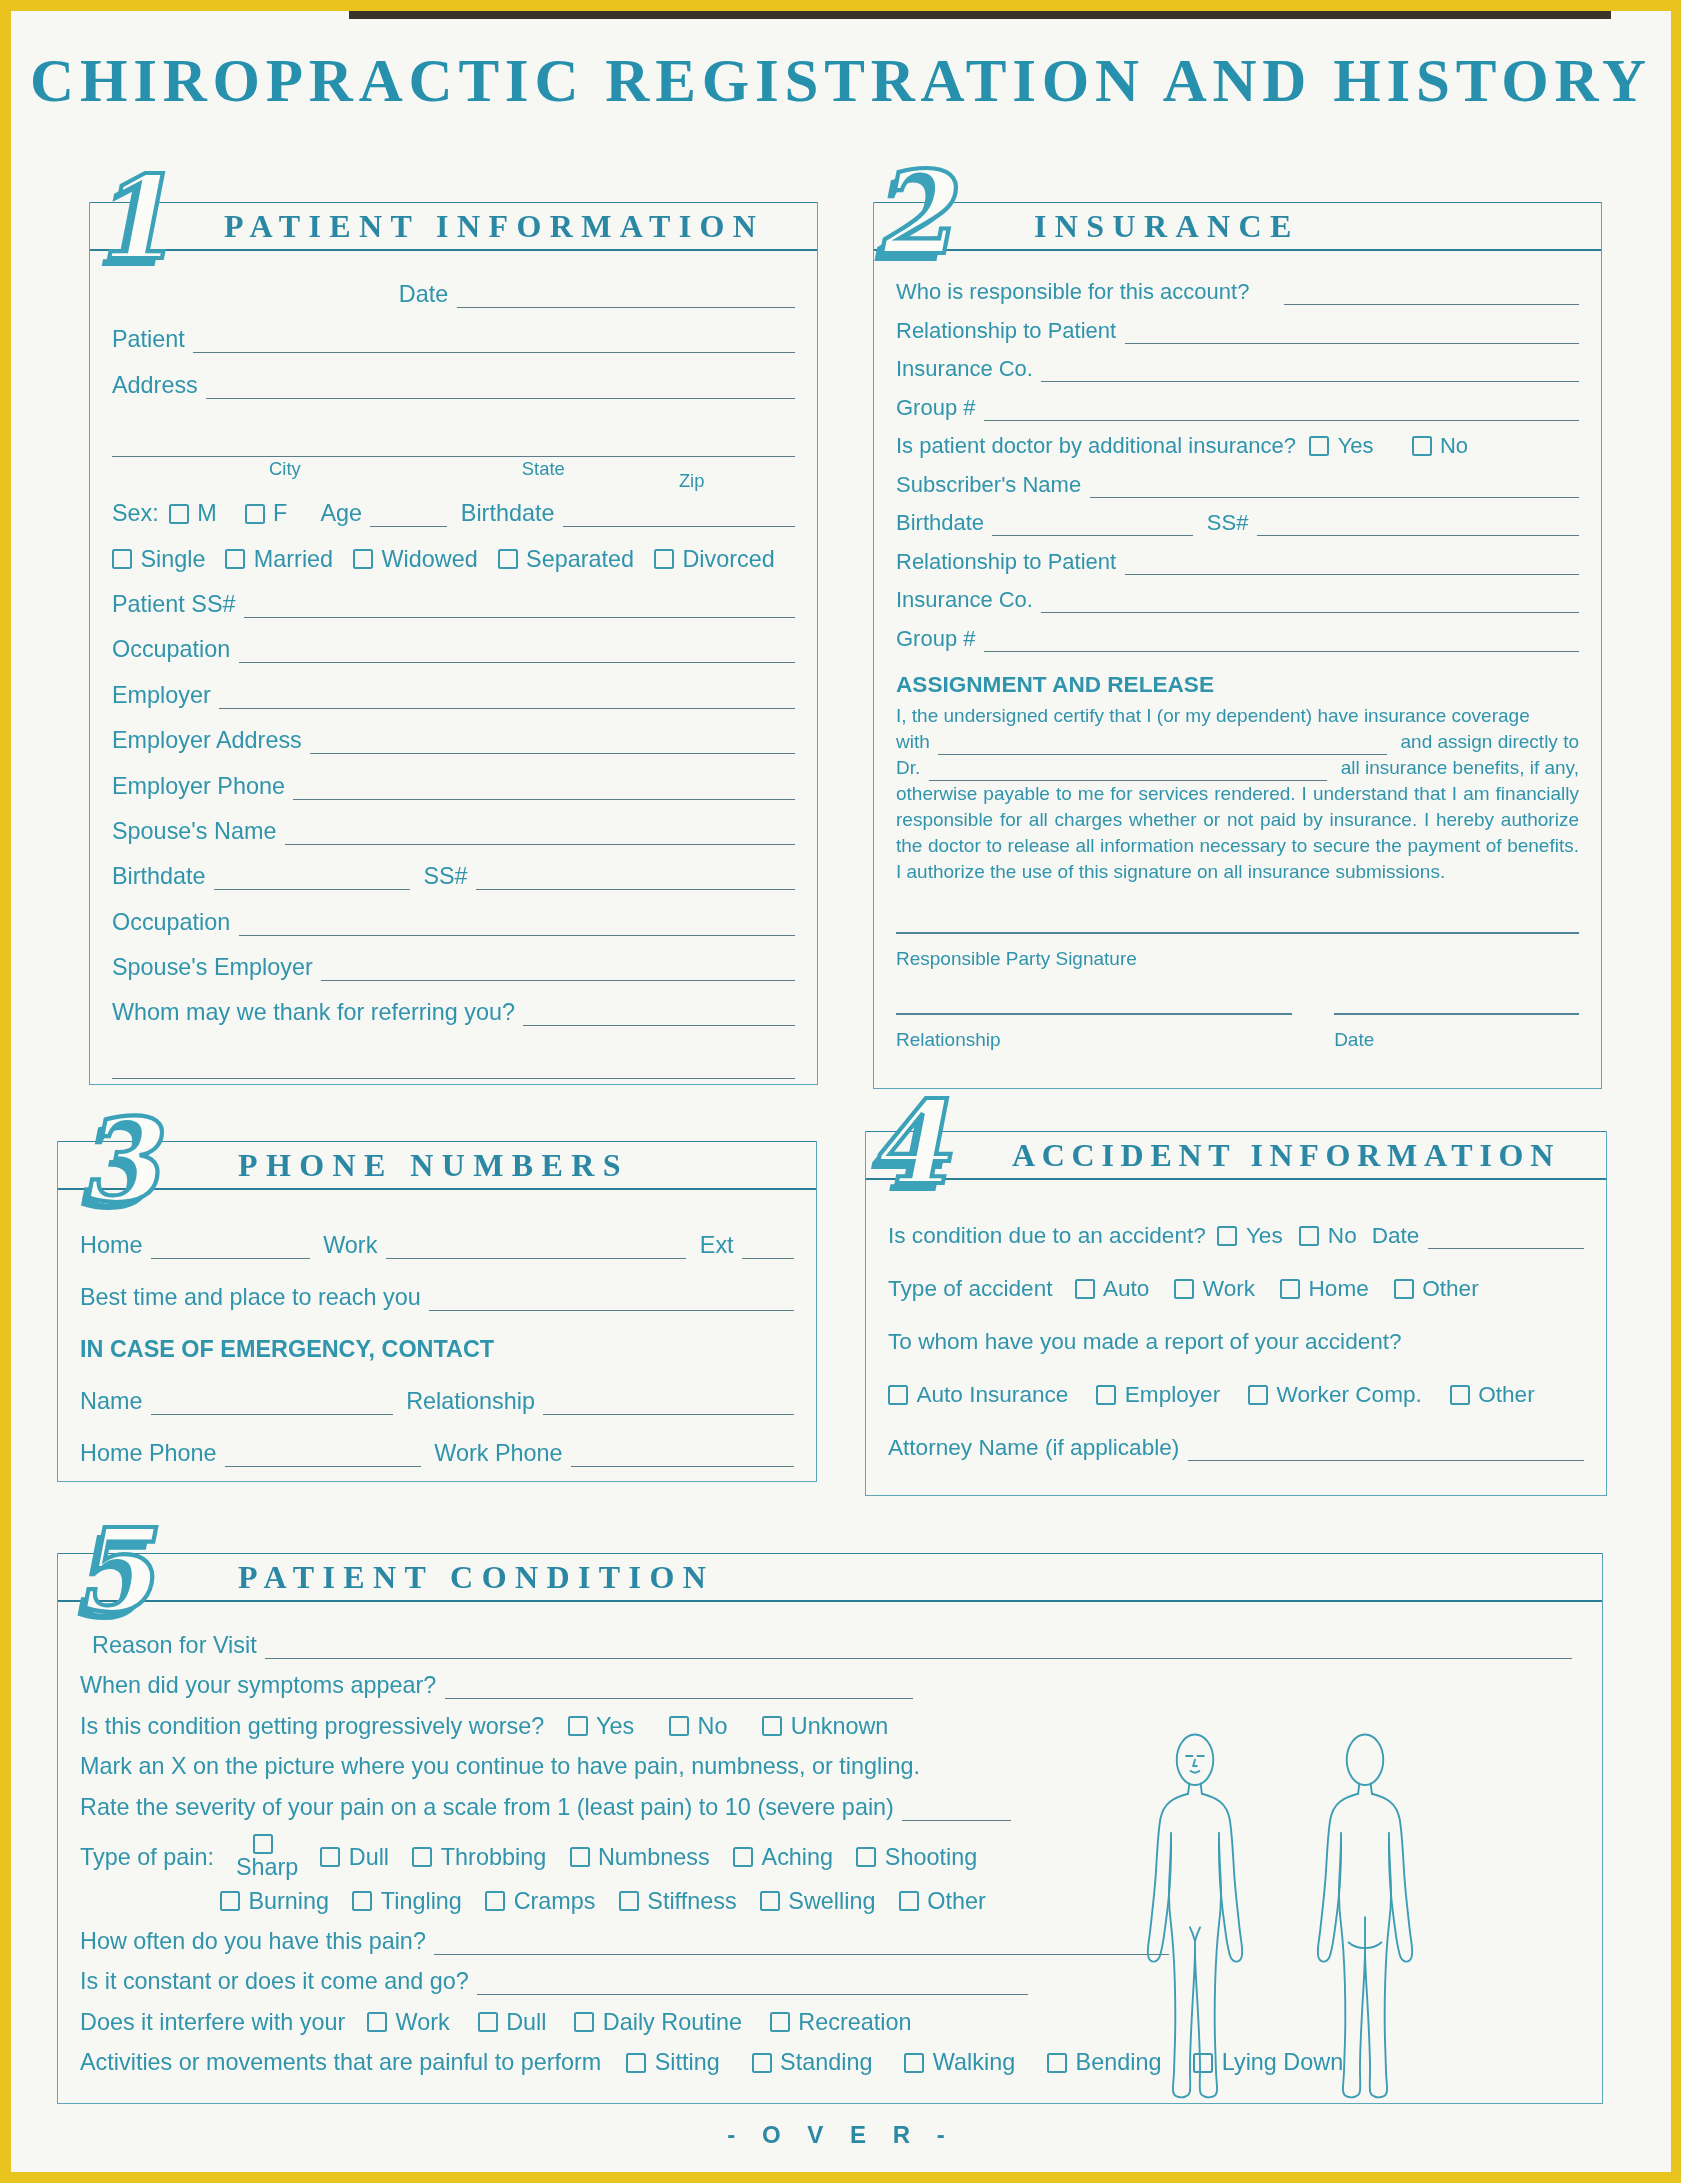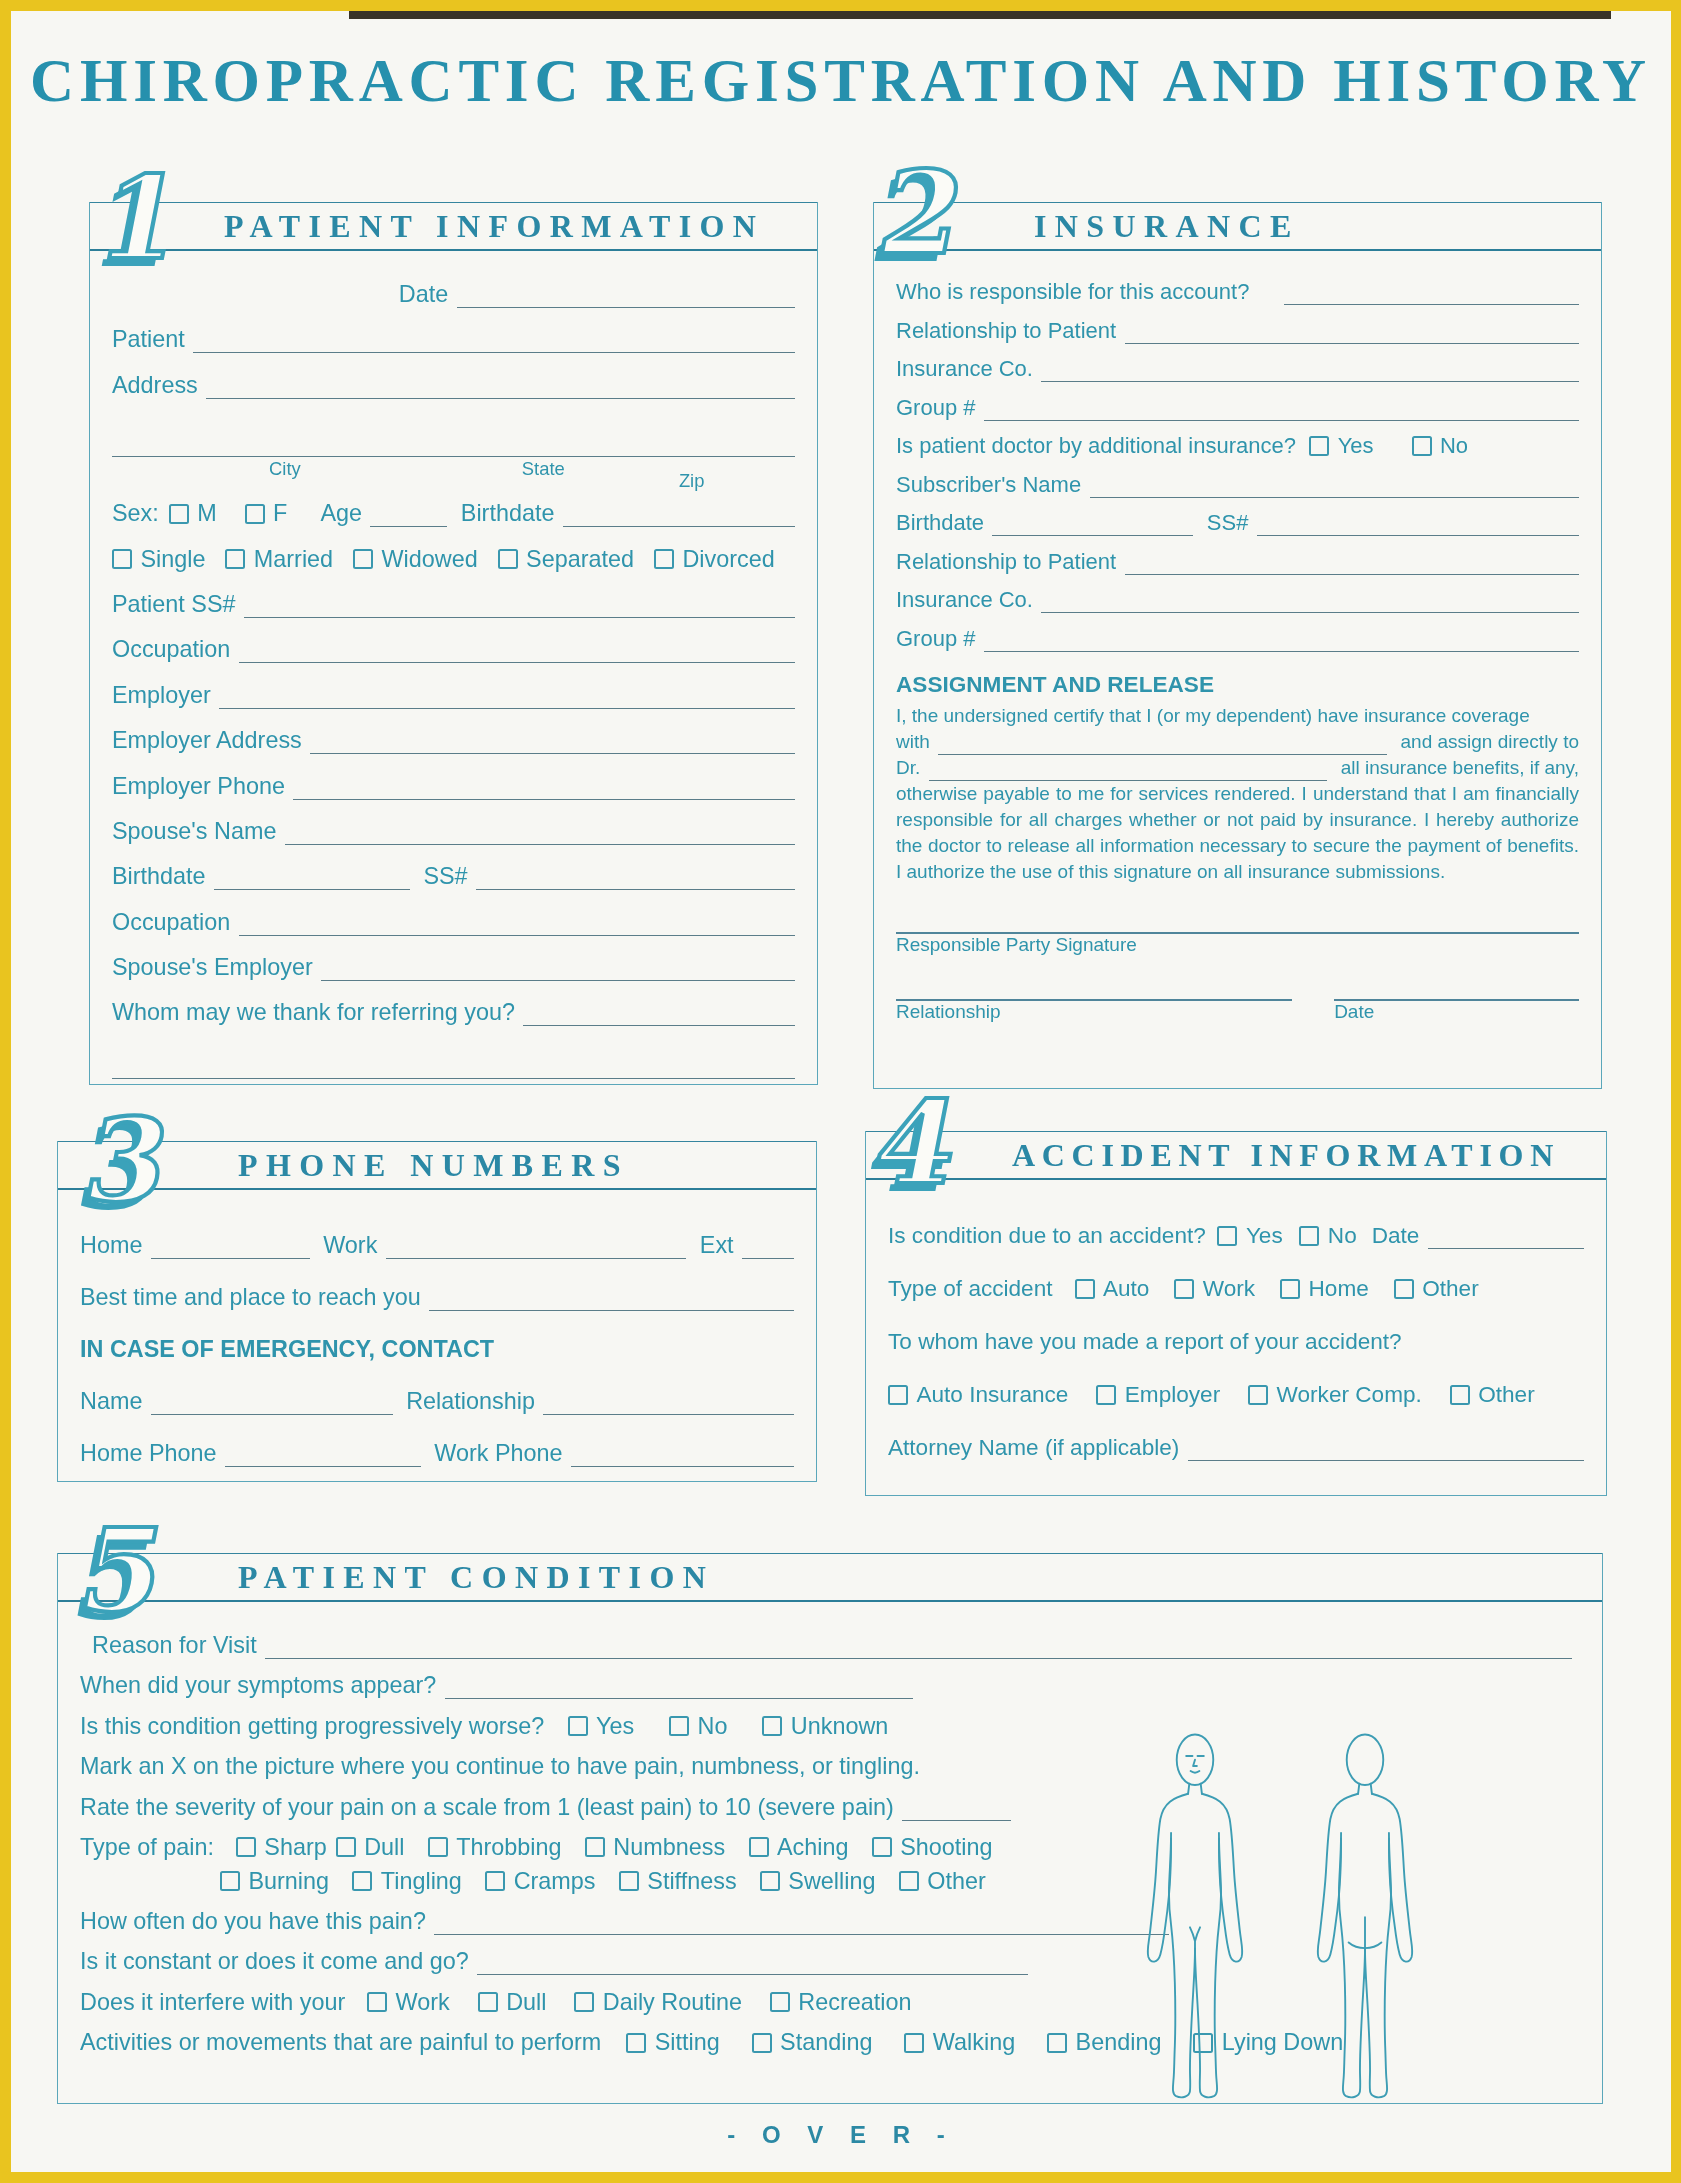--- a/index.html
+++ b/index.html
@@ -55,21 +55,21 @@
     border:2.5px solid #3a98af;border-radius:2.5px;
     display:inline-block;margin-right:8.4px;background:transparent;
   }
   .ci{display:flex;align-items:center;white-space:nowrap;}
   .subrow{position:relative;height:25px;font-size:18.4px;color:#2f94ac;}
   .subrow span{position:absolute;top:1.7px;}
   .para{font-size:19px;line-height:26px;text-align:justify;color:#2f94ac;}
   .prow{display:flex;align-items:flex-end;font-size:19px;line-height:26px;color:#2f94ac;}
   .prow .ln{height:22px;}
   .sigline{border-bottom:2.5px solid #50859a;height:1.7px;}
-  .siglabel{font-size:19px;margin-top:0;color:#2f94ac;}
+  .siglabel{font-size:19px;margin-top:14px;color:#2f94ac;}
   .reldate{display:flex;margin-top:43px;}
   .reldate .colA{flex:0 0 58%;margin-right:42px;}
   .reldate .colB{flex:1;}
   .figures{position:absolute;left:1071px;top:125px;display:flex;gap:38px;z-index:2;}
   .over{
     position:absolute;bottom:23.4px;left:0;width:100%;text-align:center;
     font-weight:bold;font-size:24px;letter-spacing:10px;color:#2c89a4;
   }
   
   #sec1 .frow,#sec1 .crow{margin-top:18.4px;font-size:23.4px;}
@@ -437,21 +437,21 @@
       </div>
       <div class="frow">
           <span class="lbl">Mark an X on the picture where you continue to have pain, numbness, or tingling.</span>
         </div>
       <div class="frow">
           <span class="lbl">Rate the severity of your pain on a scale from 1 (least pain) to 10 (severe pain)</span>
           <span class="ln" style="flex:0 0 109px;"></span>
         </div>
       <div class="crow">
         <span class="lbl" style="margin-right:22px;">Type of pain:</span>
-        <span class="ci" style="margin-right:9px;">
+        <span class="ci" style="margin-right:22px;flex-direction:column;">
             <span class="cb"></span>
             <span>Sharp</span>
           </span>
         <span class="ci" style="margin-right:23.4px;">
             <span class="cb"></span>
             <span>Dull</span>
           </span>
         <span class="ci" style="margin-right:23.4px;">
             <span class="cb"></span>
             <span>Throbbing</span>

